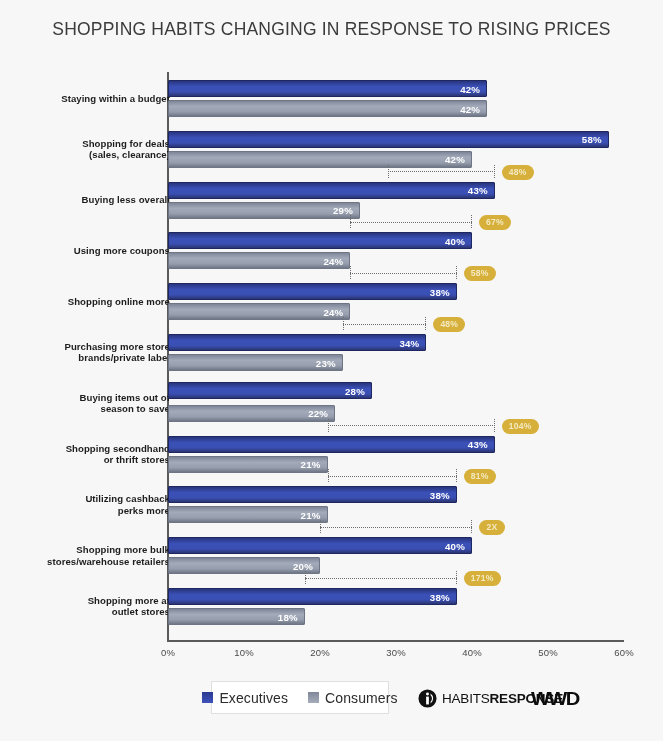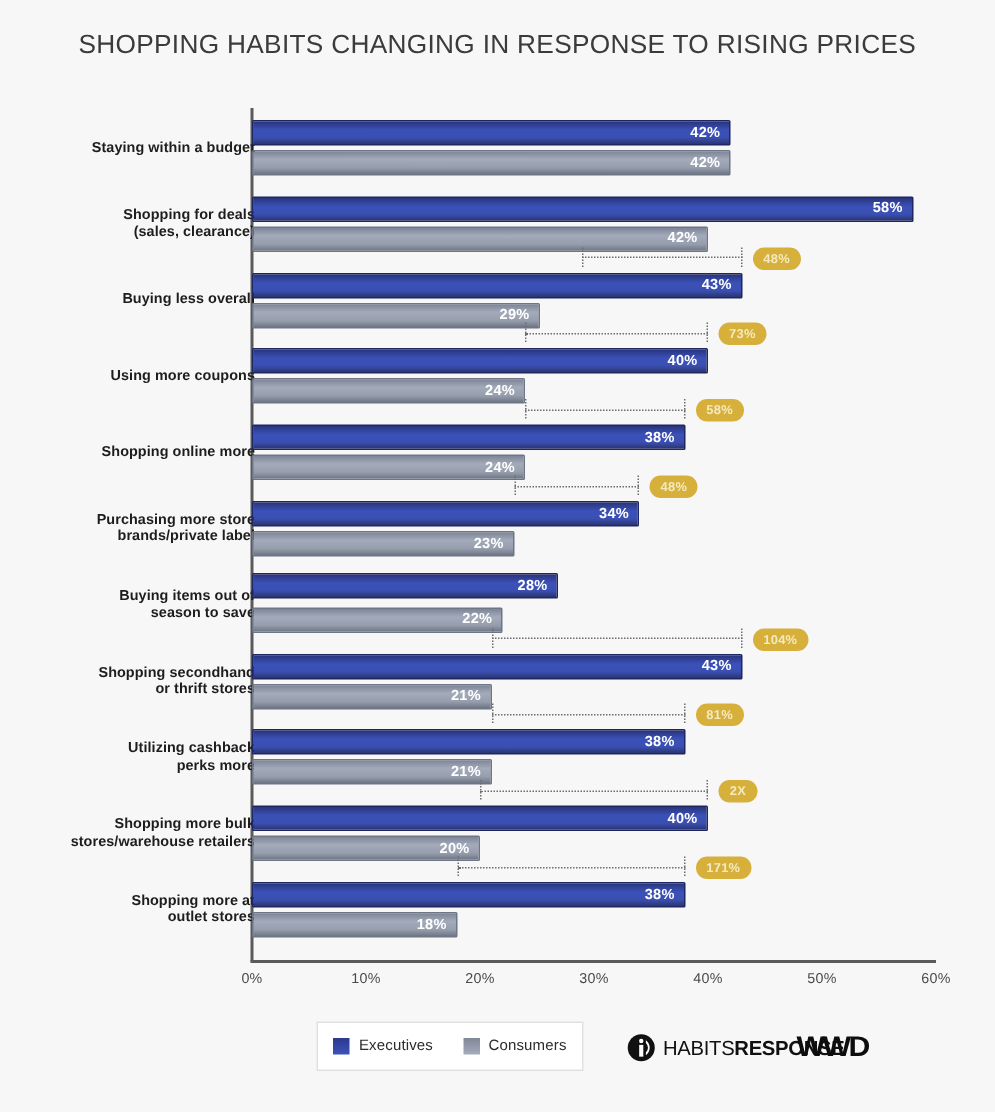--- a/index.html
+++ b/index.html
@@ -145,21 +145,21 @@
     border: 1px solid #e0e0e0;
     display: flex;
     align-items: center;
     justify-content: center;
     gap: 20px;
   }
   .legend-item { display: flex; align-items: center; gap: 6px; }
   .swatch { width: 11px; height: 11px; }
   .swatch.exec { background: linear-gradient(to bottom, #2b3a8f, #3d52bb); }
   .swatch.cons { background: linear-gradient(to bottom, #7f8799, #a5adbc); }
-  .legend-text { font-size: 10px; color: #2b2b2b; letter-spacing: 0.1px; }
+  .legend-text { font-size: 14px; color: #2b2b2b; letter-spacing: 0.1px; }
 
   
   #logo-first-insight {
     position: absolute;
     left: 418px; top: 689px;
     display: flex; align-items: center; gap: 5px;
   }
   #fi-mark { width: 19px; height: 19px; display: block; }
   #fi-word {
     font-size: 13.5px;
@@ -242,21 +242,21 @@
       </div>
       <div class="row" style="top: 0px;">
         <div class="cat-label" style="top: 245.1px;">
           <div>Using more coupons</div>
         </div>
         <div class="delta" style="left: 350.4px; width: 121.6px; top: 215.4px;">
           <span class="delta-cap l"></span>
           <span class="delta-line"></span>
           <span class="delta-cap r"></span>
         </div>
-        <div class="badge" style="left: 479px; top: 215.4px;">73%</div>
+        <div class="badge" style="left: 479px; top: 215.4px;">67%</div>
         <div class="bar exec" style="top: 232.4px; width: 304px;">
           <span class="bar-value">40%</span>
         </div>
         <div class="bar cons" style="top: 252.4px; width: 182.4px;">
           <span class="bar-value">24%</span>
         </div>
       </div>
       <div class="row" style="top: 0px;">
         <div class="cat-label" style="top: 295.9px;">
           <div>Shopping online more</div>

